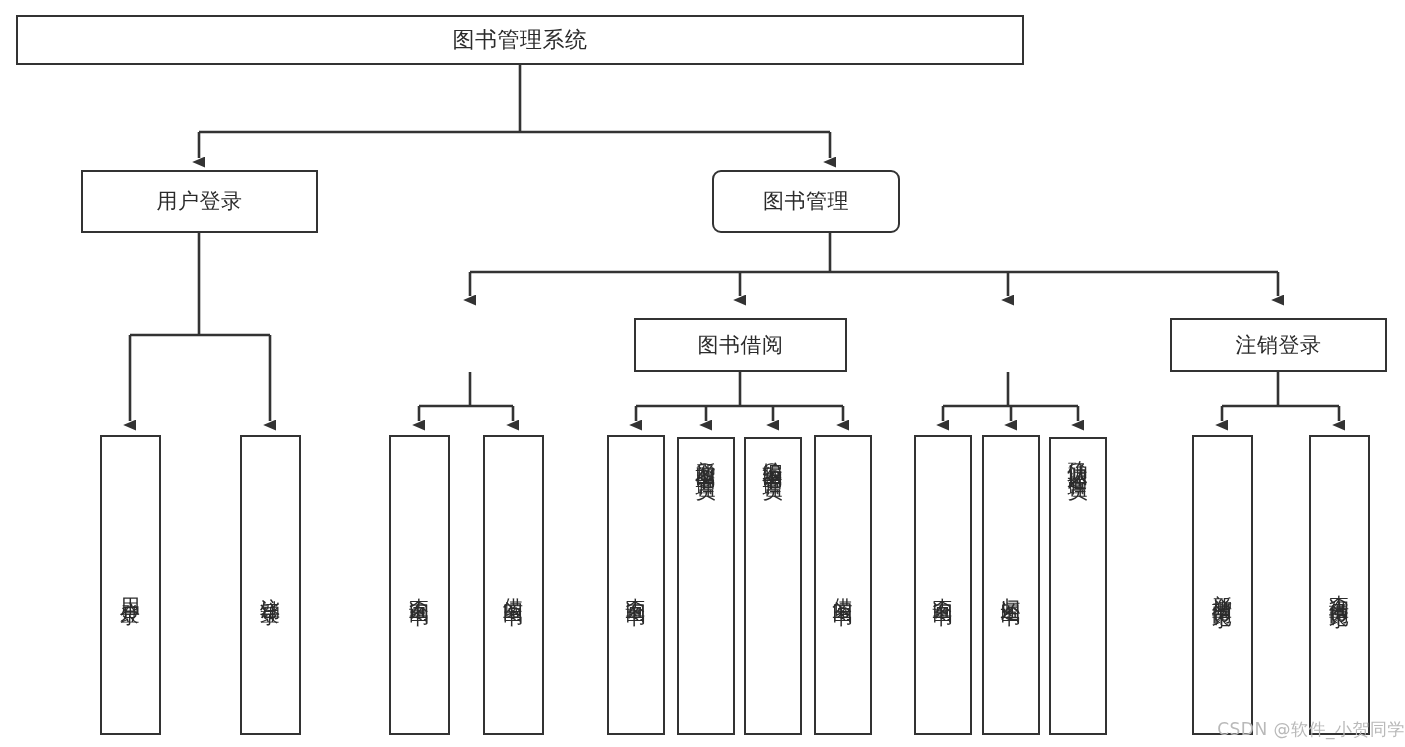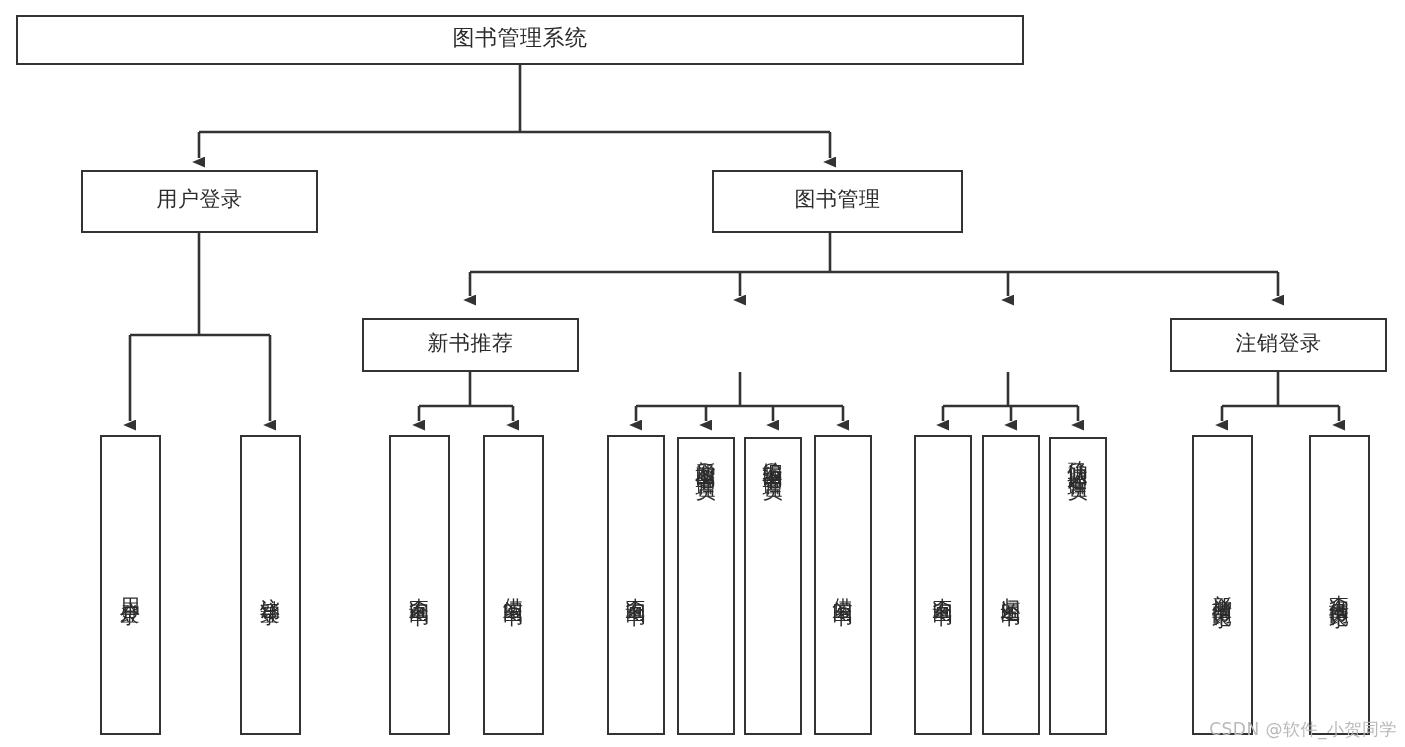--- a/index.html
+++ b/index.html
@@ -39,21 +39,20 @@
   .node .label {
     display: block;
     line-height: 1.18;
     letter-spacing: 0.5px;
     white-space: pre;
   }
   
   .node.horiz .label {
     font-size: 21px;
     text-align: center;
-    font-family: Liberation Mono, monospace;
   }
   .node.root .label {
     font-size: 22px;
   }
   
   .node.vert {
     align-items: flex-start;
     padding-top: 6px;
   }
   .node.vert .label {
@@ -62,21 +61,21 @@
     font-size: 20px;
     letter-spacing: 3px;
     line-height: 1;
     text-align: left;
   }
   .node.vert.mid .label {
     align-self: center;
   }
   .watermark {
     position: absolute;
-    right: 8px;
+    right: 0;
     bottom: 6px;
     font-size: 17px;
     color: #b9b9b9;
     letter-spacing: 0.5px;
     z-index: 3;
     white-space: pre;
     font-family: "DejaVu Sans", "Liberation Sans", sans-serif;
   }
 </style>
 </head>
@@ -135,26 +134,26 @@
     </g>
   </svg>
 
   <div class="node horiz root" style="left:16px; top:15px; width:1008px; height:50px;">
     <span class="label">图书管理系统</span>
   </div>
 
   <div class="node horiz" style="left:81px; top:170px; width:237px; height:63px;">
     <span class="label">用户登录</span>
   </div>
-  <div class="node horiz" style="left:712px; top:170px; width:251px; height:63px;">
+  <div class="node horiz" style="left:712px; top:170px; width:188px; height:63px;border-radius:9px;">
     <span class="label">图书管理</span>
   </div>
 
-  <div class="node horiz" style="left:362px; top:318px; width:217px; height:54px;">
-    <span class="label">新书推荐</span>
+  <div class="node horiz" style="left:634px; top:318px; width:213px; height:54px;">
+    <span class="label">图书借阅</span>
   </div>
   <div class="node horiz" style="left:1170px; top:318px; width:217px; height:54px;">
     <span class="label">注销登录</span>
   </div>
 
   <div class="node vert mid" style="left:100px; top:435px; width:61px; height:300px;">
     <span class="label">用户登录</span>
   </div>
   <div class="node vert mid" style="left:240px; top:435px; width:61px; height:300px;">
     <span class="label">注销登录</span>

